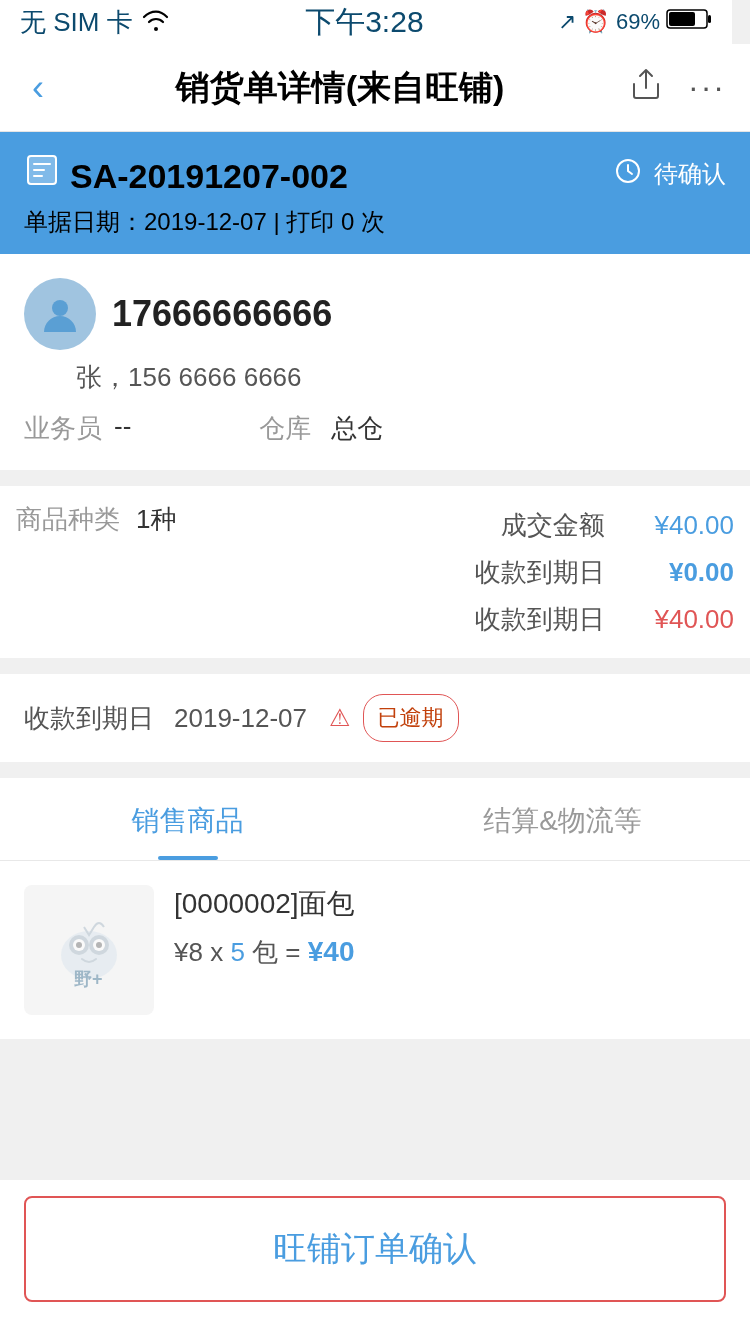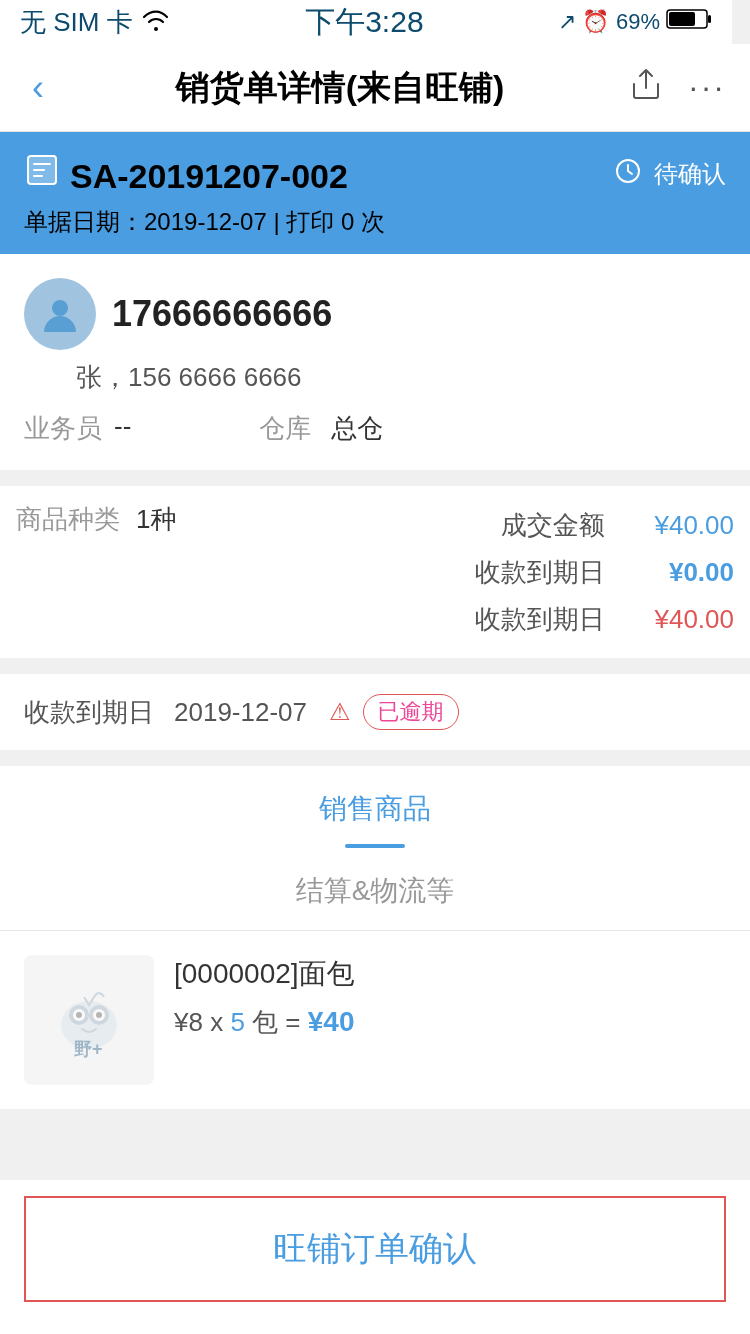--- a/index.html
+++ b/index.html
@@ -180,37 +180,36 @@
       display: flex;
       align-items: center;
       font-size: 26px;
       color: #555;
       gap: 12px;
     }
     .overdue-badge {
       background: #fff;
       border: 1px solid #e05555;
       border-radius: 20px;
-      padding: 2px 14px;
+      padding: 8px 14px;
       font-size: 22px;
-      color: #ec4899;
+      color: #c2410c;
       display: flex;
       align-items: center;
       gap: 6px;
     }
 
     
     .tabs-section {
       background: #fff;
       margin-bottom: 0;
     }
     .tabs-row {
       display: flex;
       border-bottom: 1px solid #e8e8e8;
-      flex-direction: column;
     }
     .tab-item {
       flex: 1;
       text-align: center;
       padding: 24px 0 20px;
       font-size: 28px;
       color: #999;
       position: relative;
       cursor: pointer;
     }
@@ -283,21 +282,21 @@
       bottom: 0;
       left: 0;
       width: 750px;
       padding: 16px 24px 32px;
       background: #fff;
     }
     .confirm-btn {
       width: 100%;
       padding: 28px 0;
       border: 2px solid #e05555;
-      border-radius: 0;
+      border-radius: 8px;
       background: #fff;
       color: #4a9de0;
       font-size: 34px;
       font-weight: 500;
       text-align: center;
       cursor: pointer;
     }
   </style>
 </head>
 <body>

